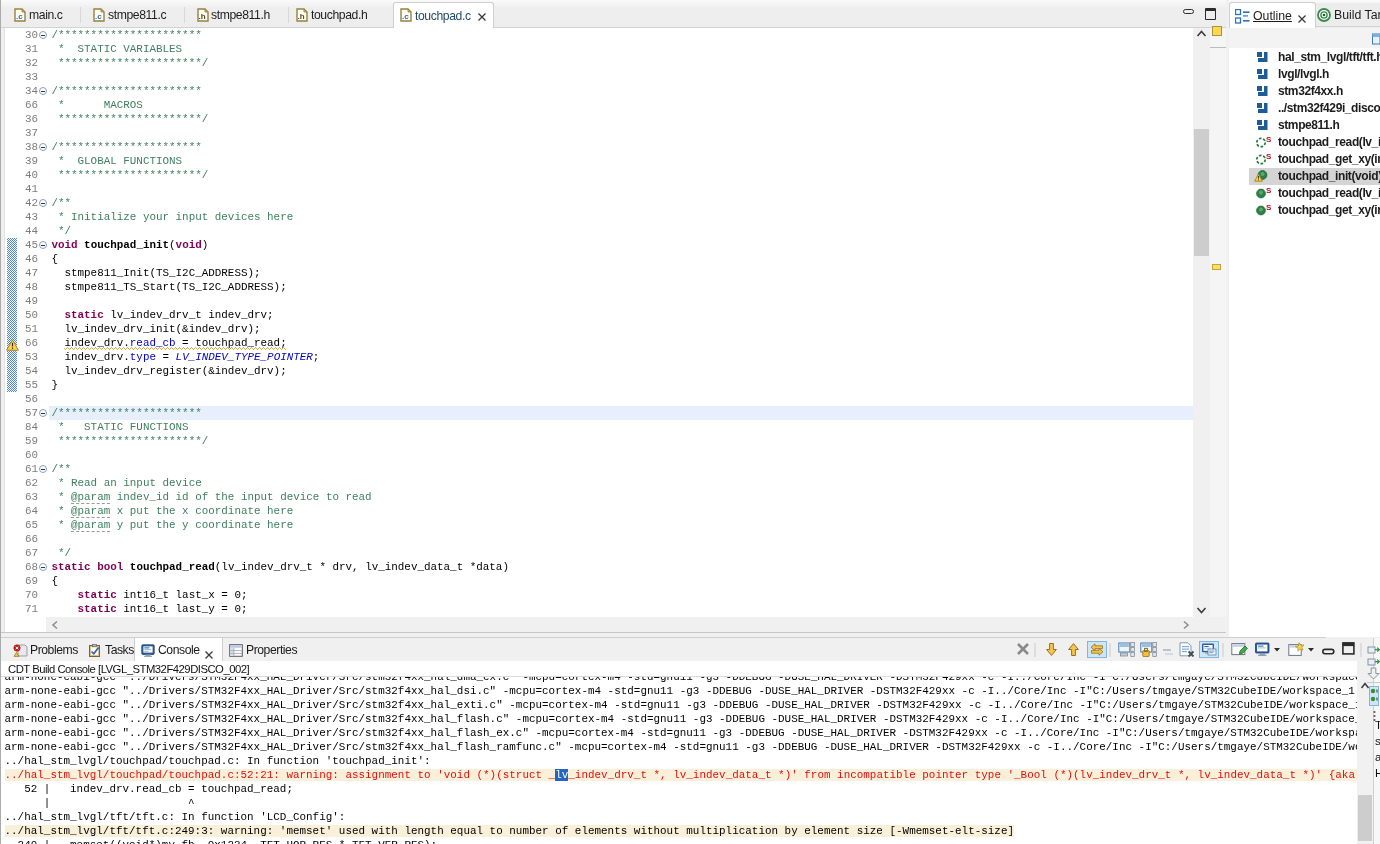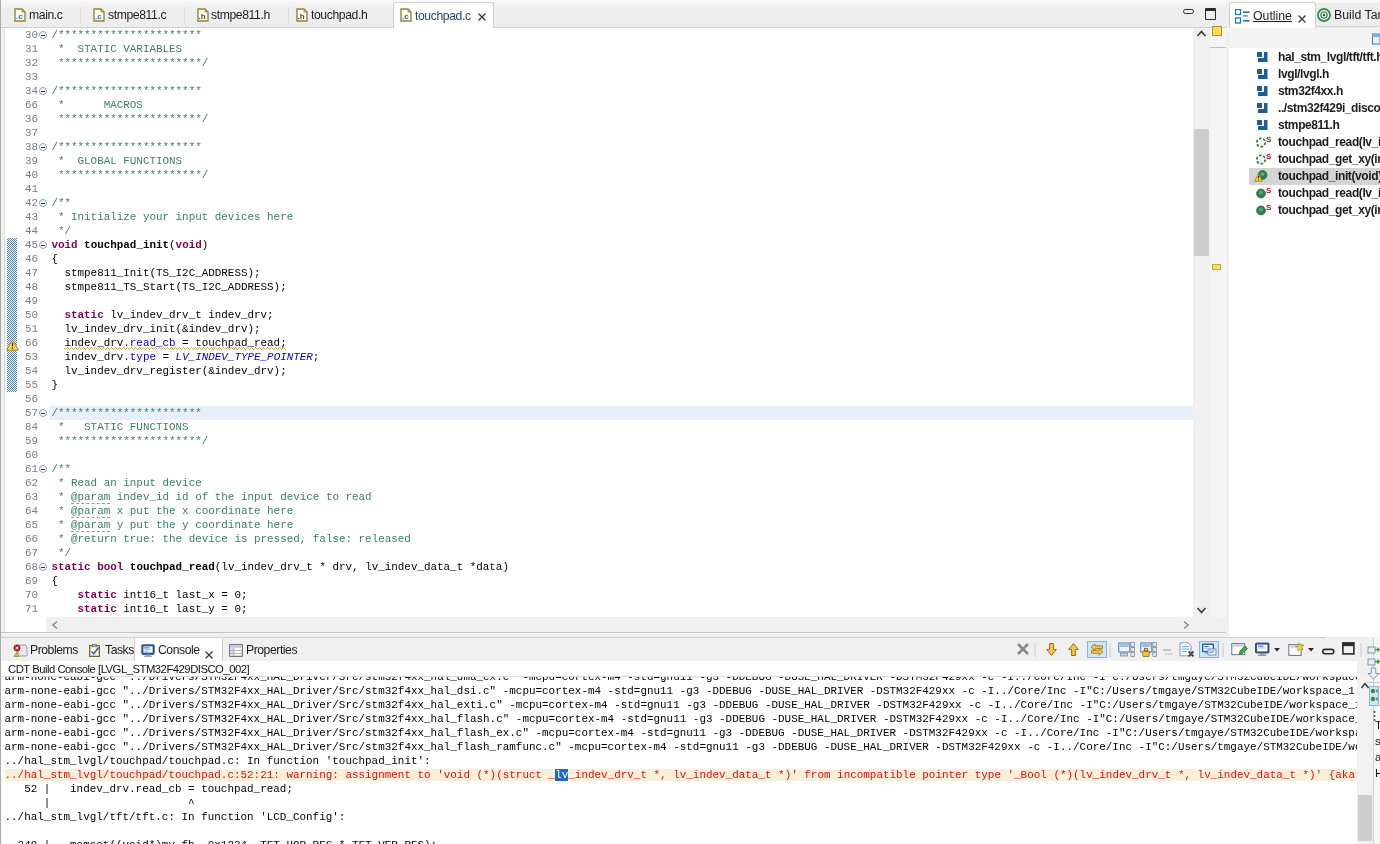--- a/index.html
+++ b/index.html
@@ -169,21 +169,20 @@
 <div class="cl" style="top:364px"></div>
 <div class="cl" style="top:378px"><span class="cm">/**********************</span></div>
 <div class="cl" style="top:392px"><span class="cm"> *   STATIC FUNCTIONS</span></div>
 <div class="cl" style="top:406px"><span class="cm"> **********************/</span></div>
 <div class="cl" style="top:420px"></div>
 <div class="cl" style="top:434px"><span class="cm">/**</span></div>
 <div class="cl" style="top:448px"><span class="cm"> * Read an input device</span></div>
 <div class="cl" style="top:462px"><span class="cm"> * </span><span class="cm u">@param</span><span class="cm"> indev_id id of the input device to read</span></div>
 <div class="cl" style="top:476px"><span class="cm"> * </span><span class="cm u">@param</span><span class="cm"> x put the x coordinate here</span></div>
 <div class="cl" style="top:490px"><span class="cm"> * </span><span class="cm u">@param</span><span class="cm"> y put the y coordinate here</span></div>
-<div class="cl" style="top:504px"><span class="cm"> * </span><span class="cm">@return</span><span class="cm"> true: the device is pressed, false: released</span></div>
 <div class="cl" style="top:518px"><span class="cm"> */</span></div>
 <div class="cl" style="top:532px"><span class="k">static</span> <span class="k">bool</span> <span class="b">touchpad_read</span>(lv_indev_drv_t * drv, lv_indev_data_t *data)</div>
 <div class="cl" style="top:546px">{</div>
 <div class="cl" style="top:560px">    <span class="k">static</span> int16_t last_x = 0;</div>
 <div class="cl" style="top:574px">    <span class="k">static</span> int16_t last_y = 0;</div>
     <div id="squig"></div>
   </div>
   <div id="lgray"></div>
   <div id="range"></div>
 <div class="ln" style="top:0px">30</div>
@@ -533,20 +532,21 @@
 <div class="co " style="top:7px">arm-none-eabi-gcc "../Drivers/STM32F4xx_HAL_Driver/Src/stm32f4xx_hal_dsi.c" -mcpu=cortex-m4 -std=gnu11 -g3 -DDEBUG -DUSE_HAL_DRIVER -DSTM32F429xx -c -I../Core/Inc -I"C:/Users/tmgaye/STM32CubeIDE/workspace_1.5.0/LVGL_STM32F429DISCO_002/Core/Inc" -I"C:/Users/tmgaye/STM32CubeIDE/workspace_1.5.0/LVGL_STM32F429DISCO_002/Drivers/STM32F4xx_HAL_Driver/Inc"</div>
 <div class="co " style="top:21px">arm-none-eabi-gcc "../Drivers/STM32F4xx_HAL_Driver/Src/stm32f4xx_hal_exti.c" -mcpu=cortex-m4 -std=gnu11 -g3 -DDEBUG -DUSE_HAL_DRIVER -DSTM32F429xx -c -I../Core/Inc -I"C:/Users/tmgaye/STM32CubeIDE/workspace_1.5.0/LVGL_STM32F429DISCO_002/Core/Inc" -I"C:/Users/tmgaye/STM32CubeIDE/workspace_1.5.0/LVGL_STM32F429DISCO_002/Drivers/STM32F4xx_HAL_Driver/Inc"</div>
 <div class="co " style="top:35px">arm-none-eabi-gcc "../Drivers/STM32F4xx_HAL_Driver/Src/stm32f4xx_hal_flash.c" -mcpu=cortex-m4 -std=gnu11 -g3 -DDEBUG -DUSE_HAL_DRIVER -DSTM32F429xx -c -I../Core/Inc -I"C:/Users/tmgaye/STM32CubeIDE/workspace_1.5.0/LVGL_STM32F429DISCO_002/Core/Inc" -I"C:/Users/tmgaye/STM32CubeIDE/workspace_1.5.0/LVGL_STM32F429DISCO_002/Drivers/STM32F4xx_HAL_Driver/Inc"</div>
 <div class="co " style="top:49px">arm-none-eabi-gcc "../Drivers/STM32F4xx_HAL_Driver/Src/stm32f4xx_hal_flash_ex.c" -mcpu=cortex-m4 -std=gnu11 -g3 -DDEBUG -DUSE_HAL_DRIVER -DSTM32F429xx -c -I../Core/Inc -I"C:/Users/tmgaye/STM32CubeIDE/workspace_1.5.0/LVGL_STM32F429DISCO_002/Core/Inc" -I"C:/Users/tmgaye/STM32CubeIDE/workspace_1.5.0/LVGL_STM32F429DISCO_002/Drivers/STM32F4xx_HAL_Driver/Inc"</div>
 <div class="co " style="top:63px">arm-none-eabi-gcc "../Drivers/STM32F4xx_HAL_Driver/Src/stm32f4xx_hal_flash_ramfunc.c" -mcpu=cortex-m4 -std=gnu11 -g3 -DDEBUG -DUSE_HAL_DRIVER -DSTM32F429xx -c -I../Core/Inc -I"C:/Users/tmgaye/STM32CubeIDE/workspace_1.5.0/LVGL_STM32F429DISCO_002/Core/Inc" -I"C:/Users/tmgaye/STM32CubeIDE/workspace_1.5.0/LVGL_STM32F429DISCO_002/Drivers/STM32F4xx_HAL_Driver/Inc"</div>
 <div class="co " style="top:77px">../hal_stm_lvgl/touchpad/touchpad.c: In function 'touchpad_init':</div>
 <div class="co warn" style="top:91px"><span class="wbg">../hal_stm_lvgl/touchpad/touchpad.c:52:21: warning: assignment to 'void (*)(struct _<span class="sel">lv</span>_indev_drv_t *, lv_indev_data_t *)' from incompatible pointer type '_Bool (*)(lv_indev_drv_t *, lv_indev_data_t *)' {aka '_Bool (*)(struct _lv_indev_drv_t *, struct _lv_indev_data_t *)'}</span></div>
 <div class="co " style="top:105px">   52 |   indev_drv.read_cb = touchpad_read;</div>
 <div class="co " style="top:119px">      |                     ^</div>
 <div class="co " style="top:133px">../hal_stm_lvgl/tft/tft.c: In function 'LCD_Config':</div>
+<div class="co " style="top:147px"><span class="wbg">../hal_stm_lvgl/tft/tft.c:249:3: warning: 'memset' used with length equal to number of elements without multiplication by element size [-Wmemset-elt-size]</span></div>
 <div class="co " style="top:161px">  249 |   memset((void*)my_fb, 0x1234, TFT_HOR_RES * TFT_VER_RES);</div>
   </div>
   <div id="csb">
     <svg class="chev" style="left:3px; top:5px" width="10" height="8" viewBox="0 0 10 8">
         <polyline points="1.5,6 5,1.5 8.5,6" fill="none" stroke="#3c3c3c" stroke-width="1.5"></polyline>
       </svg>
     <div class="thumb"></div>
   </div>
   <div id="rstrip"></div>
   <span class="ticn" style="left:1366px; top:3px"><svg width="13" height="10" viewBox="0 0 13 10">

